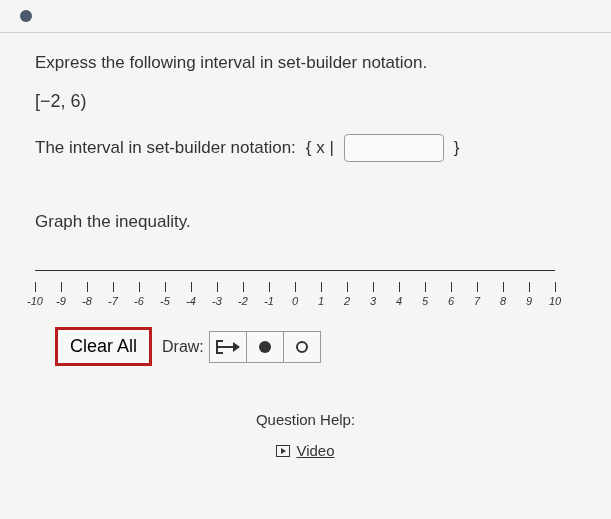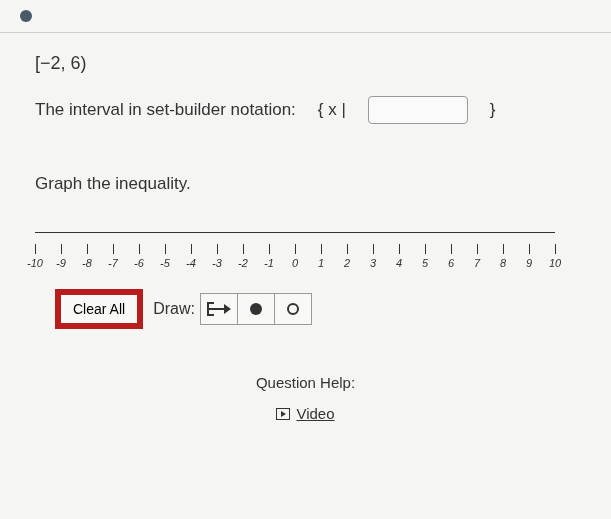--- a/index.html
+++ b/index.html
@@ -39,21 +39,21 @@
     }
     .interval {
       font-size: 18px;
       margin-bottom: 22px;
       color: #333;
     }
     .answer-line {
       font-size: 17px;
       display: flex;
       align-items: center;
-      gap: 22px;
+      gap: 10px;
       flex-wrap: nowrap;
       margin-bottom: 50px;
     }
     .answer-input {
       border: 1px solid #999;
       border-radius: 4px;
       width: 100px;
       height: 28px;
       padding: 2px 6px;
       font-size: 15px;
@@ -106,24 +106,24 @@
       color: #333;
       white-space: nowrap;
     }
     .toolbar {
       display: flex;
       align-items: center;
       gap: 0;
       margin-left: 20px;
     }
     .clear-btn {
-      border: 6px solid #b91c1c;
+      border: 3px solid #b91c1c;
       background: #f8f8f6;
       padding: 6px 12px;
-      font-size: 14px;
+      font-size: 18px;
       cursor: pointer;
       margin-right: 10px;
     }
     .draw-label {
       font-size: 16px;
       margin-right: 6px;
     }
     .tool-btn {
       border: 1px solid #999;
       background: #f8f8f6;
@@ -214,20 +214,21 @@
     }
   </style>
 </head>
 <body>
 
 <div class="question-header">
   <div class="bullet"></div>
 </div>
 
 <div class="content">
+  <div class="prompt">Express the following interval in set-builder notation.</div>
   <div class="interval">[−2, 6)</div>
 
   <div class="answer-line">
     <span>The interval in set-builder notation:</span>
     <span>{ x |</span>
     <input class="answer-input" type="text" value="" style="">
     <span>}</span>
   </div>
 
   <div class="graph-label">Graph the inequality.</div>

